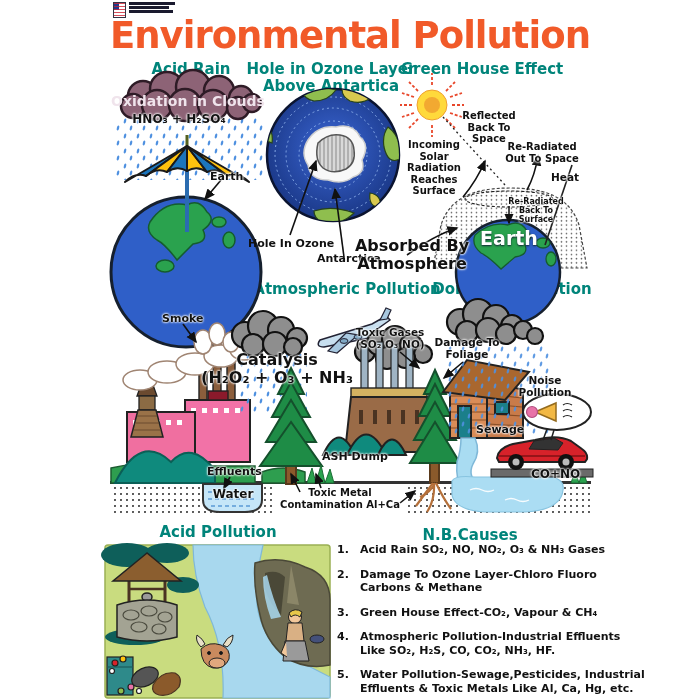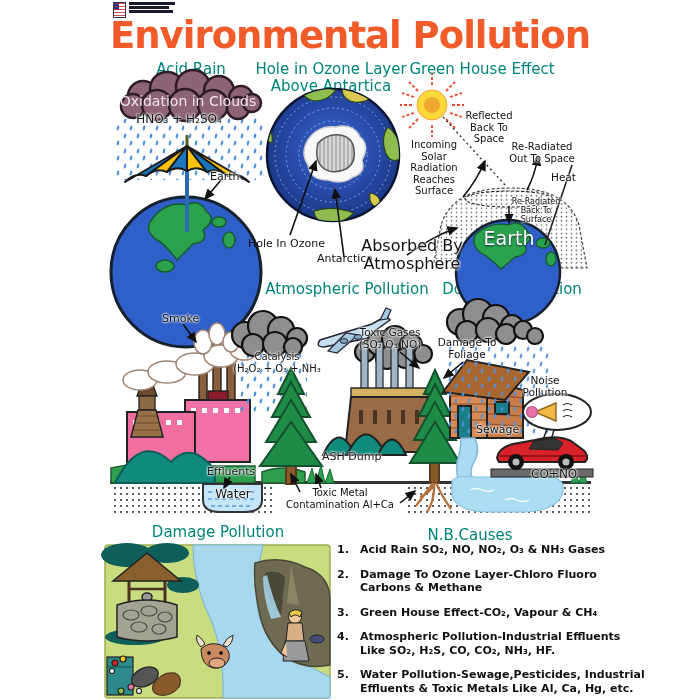--- a/index.html
+++ b/index.html
@@ -1,19 +1,19 @@
 <!DOCTYPE html>
 <html><head>
 <meta charset="utf-8">
 <style>
   html,body{margin:0;padding:0;background:#fff;}
   .poster{position:relative;width:700px;height:700px;background:#fff;overflow:hidden;
           font-family:"DejaVu Sans","Liberation Sans",sans-serif;padding-left:23px;}
   .abs{position:absolute;}
-  .lbl{position:absolute;font-weight:normal;color:#111;white-space:pre-line;line-height:1.15;}
+  .lbl{position:absolute;font-weight:bold;color:#111;white-space:pre-line;line-height:1.15;}
   .ctr{transform:translateX(-50%);text-align:center;}
   .halo{text-shadow:0 0 2px #fff,0 0 2px #fff,0 0 3px #fff;}
   .teal{color:#00847A;}
   .main-title{position:absolute;left:350px;top:14px;transform:translateX(-50%);
     font-size:37px;font-weight:bold;letter-spacing:-1px;color:#F15A29;white-space:nowrap;}
   .sec-title{font-size:15px;line-height:1.1;}
   .causes{position:absolute;left:337px;top:543px;width:330px;}
   .cause{display:flex;gap:7px;margin-bottom:11px;font-size:11px;font-weight:bold;
          color:#111;line-height:1.23;}
   .cause .num{width:16px;flex:0 0 16px;}
@@ -73,21 +73,21 @@
   </div>
   <div class="main-title">Environmental Pollution</div>
 
   <span class="lbl ctr teal sec-title" style="left:191px;top:61px">Acid Rain</span>
   <span class="lbl ctr teal sec-title" style="left:482px;top:61px">Green House Effect</span>
   <span class="lbl ctr teal sec-title" style="left:331px;top:61px">Hole in Ozone Layer
 Above Antartica</span>
   <span class="lbl ctr teal sec-title" style="left:193px;top:281px">Air Pollution</span>
   <span class="lbl ctr teal sec-title" style="left:347px;top:281px">Atmospheric Pollution</span>
   <span class="lbl ctr teal sec-title" style="left:512px;top:281px">Domestic Pollution</span>
-  <span class="lbl ctr teal sec-title" style="left:218px;top:524px">Damage Pollution</span>
+  <span class="lbl ctr teal sec-title" style="left:218px;top:524px">Acid Pollution</span>
   <span class="lbl ctr teal sec-title" style="left:470px;top:527px">N.B.Causes</span>
 
   <svg class="abs" style="left:95px;top:72px" width="190" height="200" viewBox="0 0 190 200">
     <rect x="20" y="46" width="150" height="62" fill="url(#rain)"></rect>
     <g fill="#8D6376" stroke="#2E1B26" stroke-width="2.5">
       <circle cx="48" cy="24" r="15"></circle>
         <circle cx="72" cy="17" r="17"></circle>
         <circle cx="98" cy="15" r="17"></circle>
       <circle cx="124" cy="19" r="15"></circle>
         <circle cx="146" cy="26" r="12"></circle>
@@ -401,21 +401,21 @@
     </g>
 
     <line x1="305" y1="52" x2="324" y2="68" stroke="#111" stroke-width="1.6" marker-end="url(#ah)"></line>
     <line x1="368" y1="62" x2="349" y2="78" stroke="#111" stroke-width="1.6" marker-end="url(#ah)"></line>
     <line x1="135" y1="177" x2="129" y2="188" stroke="#111" stroke-width="1.6" marker-end="url(#ah)"></line>
     <line x1="205" y1="192" x2="196" y2="174" stroke="#111" stroke-width="1.6" marker-end="url(#ah)"></line>
     <line x1="226" y1="188" x2="221" y2="174" stroke="#111" stroke-width="1.6" marker-end="url(#ah)"></line>
     <line x1="305" y1="203" x2="320" y2="191" stroke="#111" stroke-width="1.6" marker-end="url(#ah)"></line>
   </svg>
   <span class="lbl halo" style="left:162px;top:313px;font-size:11px">Smoke</span>
-  <span class="lbl ctr halo" style="left:277px;top:351px;font-size:10px">Catalysis
+  <span class="lbl ctr halo" style="left:277px;top:351px;font-size:16px">Catalysis
 (H₂O₂ + O₃ + NH₃</span>
   <span class="lbl ctr halo" style="left:390px;top:326px;font-size:10.5px">Toxic Gases
 (SO₂ O₃ NO)</span>
   <span class="lbl ctr halo" style="left:467px;top:336px;font-size:10.5px">Damage To
 Foliage</span>
   <span class="lbl ctr halo" style="left:545px;top:374px;font-size:10.5px">Noise
 Pollution</span>
   <span class="lbl halo" style="left:207px;top:466px;font-size:11px">Effluents</span>
   <span class="lbl ctr halo" style="left:233px;top:488px;font-size:12px">Water</span>
   <span class="lbl halo" style="left:322px;top:451px;font-size:11px">ASH Dump</span>

